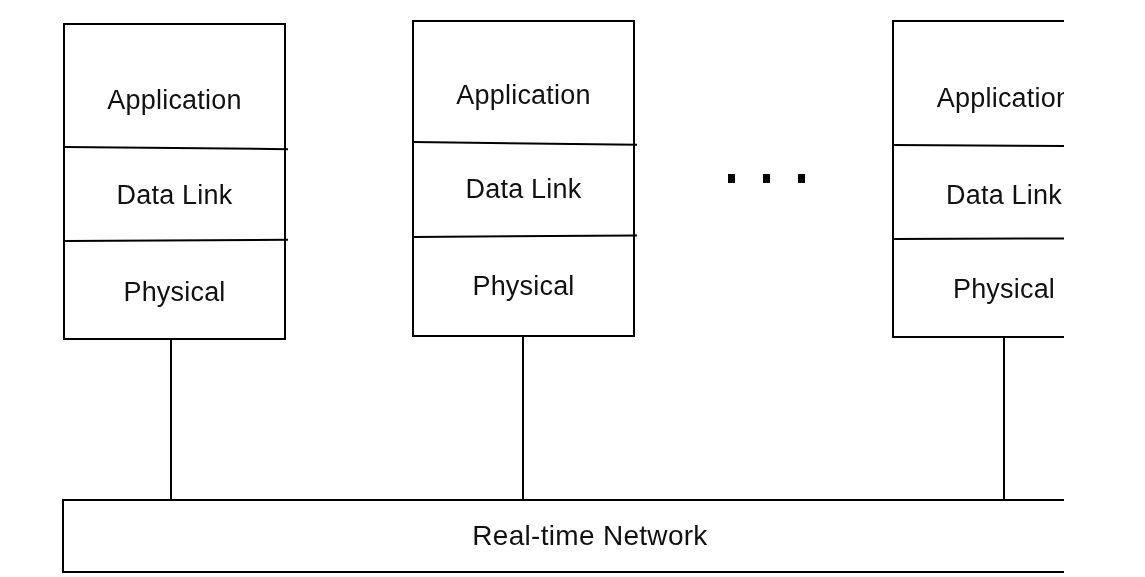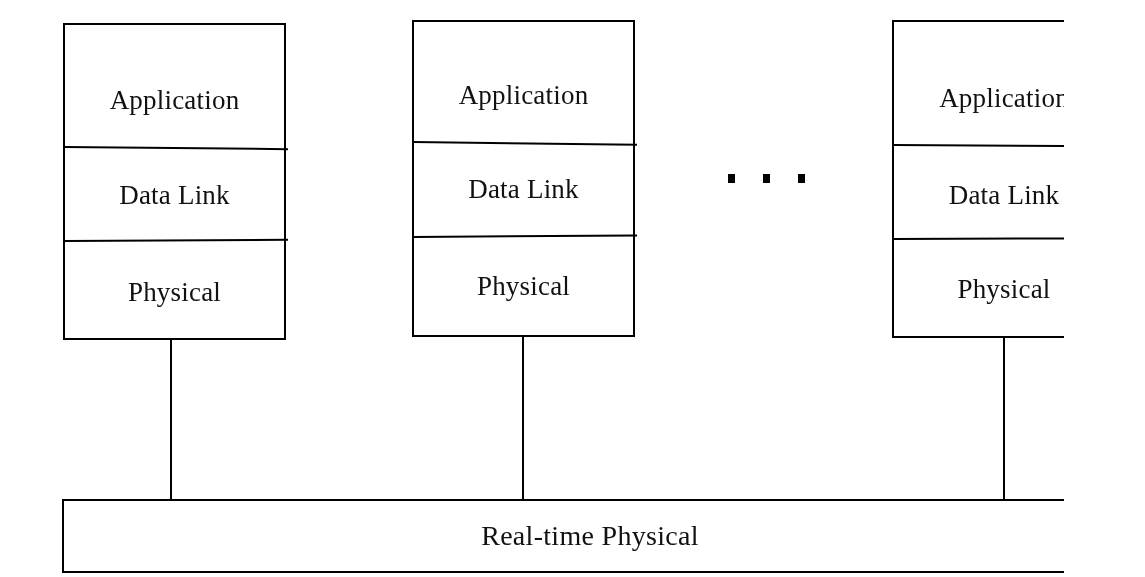--- a/index.html
+++ b/index.html
@@ -5,21 +5,21 @@
   html, body {
     margin: 0;
     padding: 0;
     background: #ffffff;
   }
   #canvas {
     position: relative;
     width: 1064px;
     height: 577px;
     background: #ffffff;
-    font-family: Liberation Serif, serif;
+    font-family: Liberation Sans, sans-serif;
     overflow: hidden;
   }
   .node-box {
     position: absolute;
     box-sizing: border-box;
     border: 2px solid #000000;
     background: #ffffff;
   }
   .layer {
     position: absolute;
@@ -102,16 +102,16 @@
   <div class="node-box" style="left:892px; top:20px; width:224px; height:318px;">
     <div class="layer" style="top:61px; font-size:27px;">Application</div>
     <div class="divider" style="left:-1px; top:122px; width:225px; transform: rotate(0.35deg);"></div>
     <div class="layer" style="top:158px; font-size:27px;">Data Link</div>
     <div class="divider" style="left:-1px; top:216px; width:225px; transform: rotate(-0.2deg);"></div>
     <div class="layer" style="top:252px; font-size:27px;">Physical</div>
   </div>
   <div class="link-line" style="left:1003px; top:338px; height:162px;"></div>
 
   <div class="network-bar" style="left:62px; top:499px; width:1056px; height:74px;">
-    <span class="network-label" style="font-size:28px;">Real-time Physical</span>
+    <span class="network-label" style="font-size:28px;">Real-time Network</span>
   </div>
 
 </div>
 
 </body></html>

